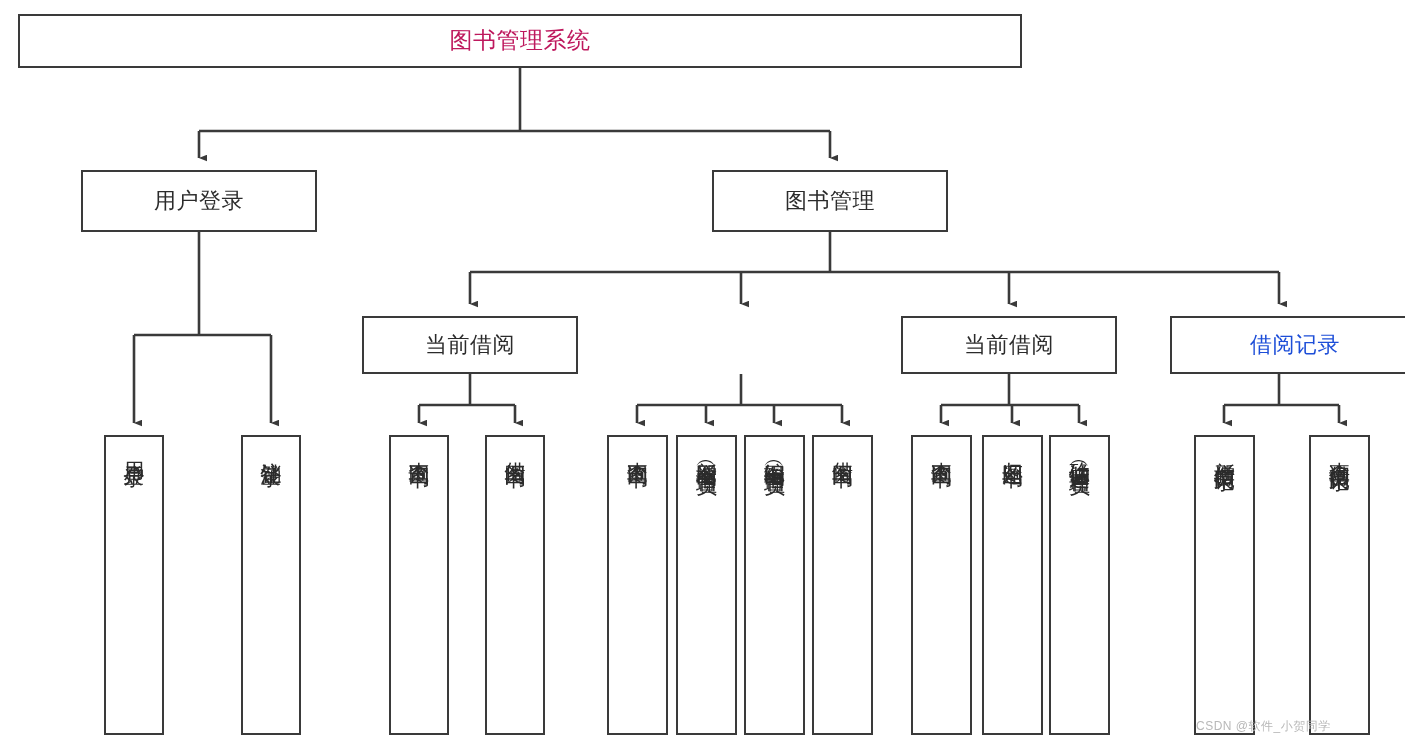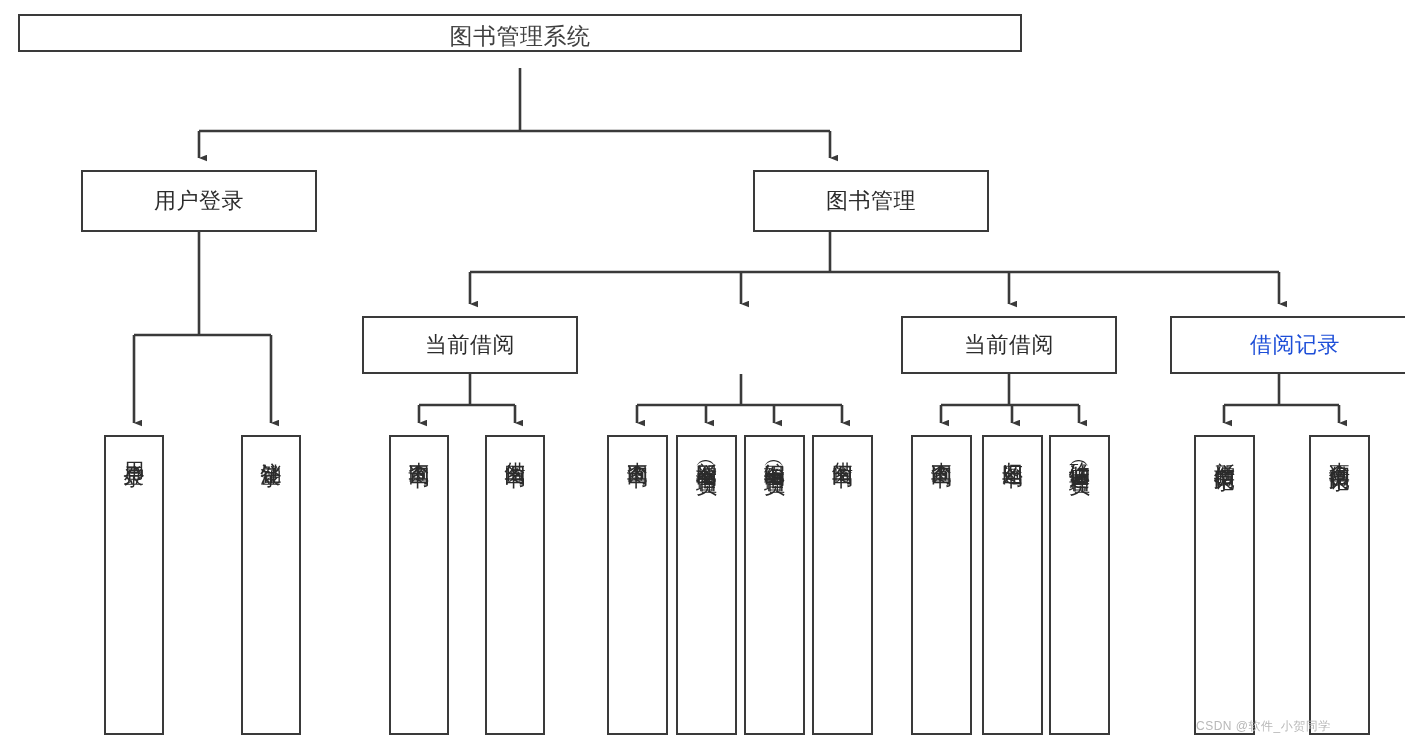--- a/index.html
+++ b/index.html
@@ -119,28 +119,28 @@
       <path d="M 1012,405 L 1012,423" marker-end="url(#arrowhead)"></path>
       <path d="M 1079,405 L 1079,423" marker-end="url(#arrowhead)"></path>
 
       <path d="M 1279,374 L 1279,405"></path>
       <path d="M 1224,405 L 1339,405"></path>
       <path d="M 1224,405 L 1224,423" marker-end="url(#arrowhead)"></path>
       <path d="M 1339,405 L 1339,423" marker-end="url(#arrowhead)"></path>
     </g>
   </svg>
 
-  <div class="node horiz root" style="left: 18px; top: 14px; width: 1004px; height: 38px; border-color: rgb(58, 58, 58); background: rgb(255, 255, 255); color: #404040; align-items: flex-end;">
+  <div class="node horiz root" style="left: 18px; top: 14px; width: 1004px; height: 54px; border-color: rgb(58, 58, 58); background: rgb(255, 255, 255); color: #be185d;">
     <span class="node-label">图书管理系统</span>
   </div>
 
   <div class="node horiz" style="left: 81px; top: 170px; width: 236px; height: 62px; border-color: rgb(58, 58, 58); background: rgb(255, 255, 255); color: rgb(43, 43, 43);">
     <span class="node-label">用户登录</span>
   </div>
-  <div class="node horiz" style="left: 712px; top: 170px; width: 236px; height: 62px; border-color: rgb(58, 58, 58); background: rgb(255, 255, 255); color: rgb(43, 43, 43); margin-left: 41px;">
+  <div class="node horiz" style="left: 712px; top: 170px; width: 236px; height: 62px; border-color: rgb(58, 58, 58); background: rgb(255, 255, 255); color: rgb(43, 43, 43);">
     <span class="node-label">图书管理</span>
   </div>
 
   <div class="node horiz" style="left: 362px; top: 316px; width: 216px; height: 58px; border-color: rgb(58, 58, 58); background: rgb(255, 255, 255); color: rgb(43, 43, 43);">
     <span class="node-label">当前借阅</span>
   </div>
   <div class="node horiz" style="left: 901px; top: 316px; width: 216px; height: 58px; border-color: rgb(58, 58, 58); background: rgb(255, 255, 255); color: rgb(43, 43, 43);">
     <span class="node-label">当前借阅</span>
   </div>
   <div class="node horiz" style="left: 1170px; top: 316px; width: 250px; height: 58px; border-color: rgb(58, 58, 58); background: rgb(255, 255, 255); color: #1d4ed8;">

